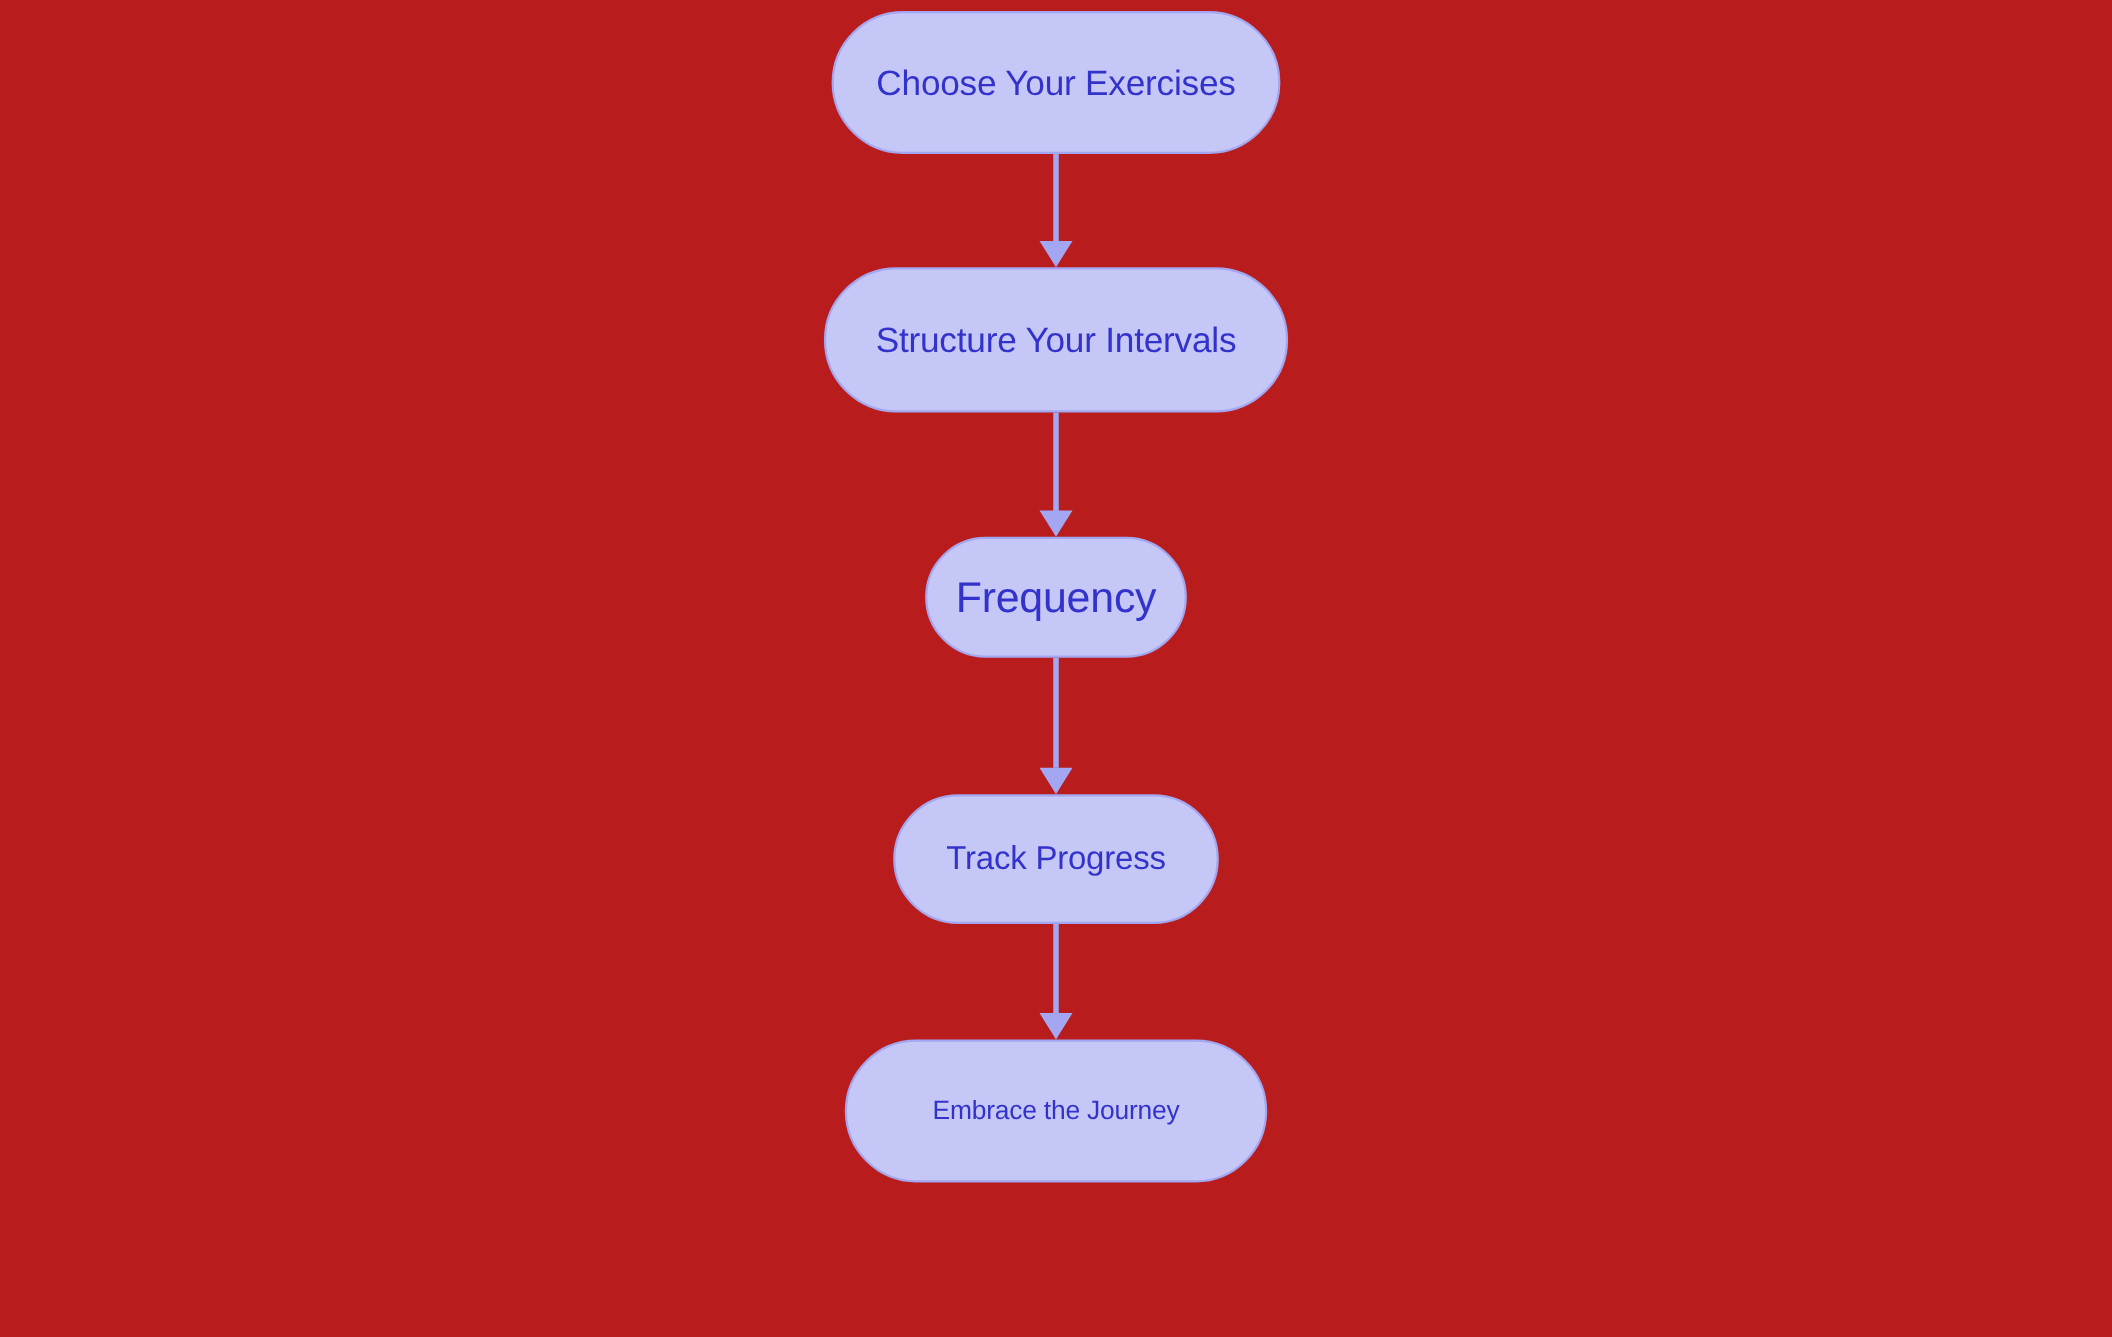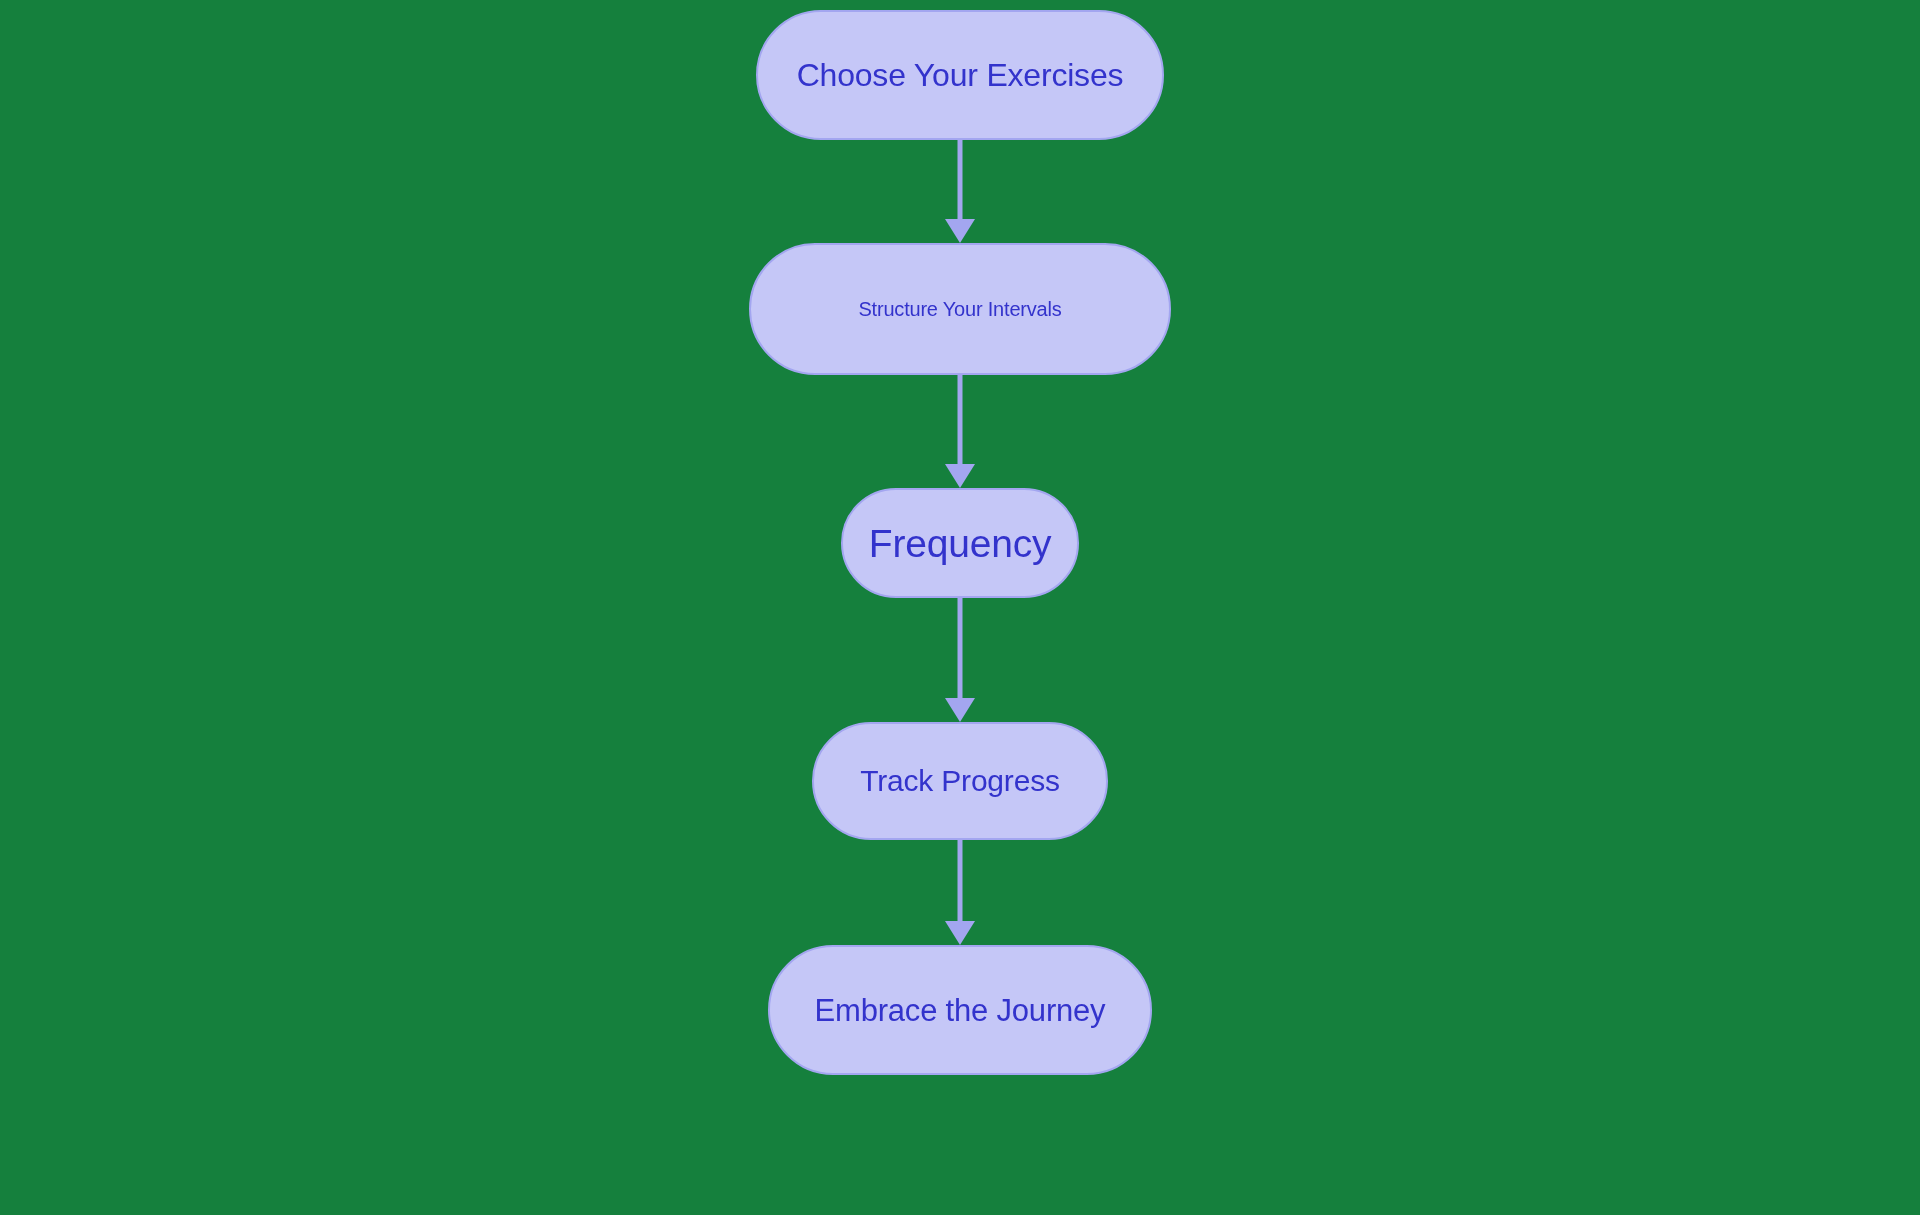--- a/index.html
+++ b/index.html
@@ -13,21 +13,21 @@
     height: 1215px;
     overflow: hidden;
     font-family: "Liberation Sans", sans-serif;
     -webkit-font-smoothing: antialiased;
   }
 
   #canvas {
     position: relative;
     width: 1920px;
     height: 1215px;
-    background: #15803d;
+    background: #b91c1c;
   }
 
   
   .flow {
     position: absolute;
     left: 0;
     top: 0;
     width: 1920px;
     height: 1100px;
     pointer-events: none;
@@ -57,24 +57,24 @@
   }
 
   
   .n1 { top: 10px;  width: 408px; height: 130px; }
   .n2 { top: 243px; width: 422px; height: 132px; }
   .n3 { top: 488px; width: 238px; height: 110px; }
   .n4 { top: 722px; width: 296px; height: 118px; }
   .n5 { top: 945px; width: 384px; height: 130px; }
 
   .n1 .node-label { font-size: 32px; }
-  .n2 .node-label { font-size: 20px; }
+  .n2 .node-label { font-size: 32px; }
   .n3 .node-label { font-size: 39px; }
   .n4 .node-label { font-size: 30px; }
-  .n5 .node-label { font-size: 31px; }
+  .n5 .node-label { font-size: 24px; }
 
   
   .connector {
     position: absolute;
     left: 50%;
     transform: translateX(-50%);
     width: 40px;
     pointer-events: auto;
   }
   .conn-line {

